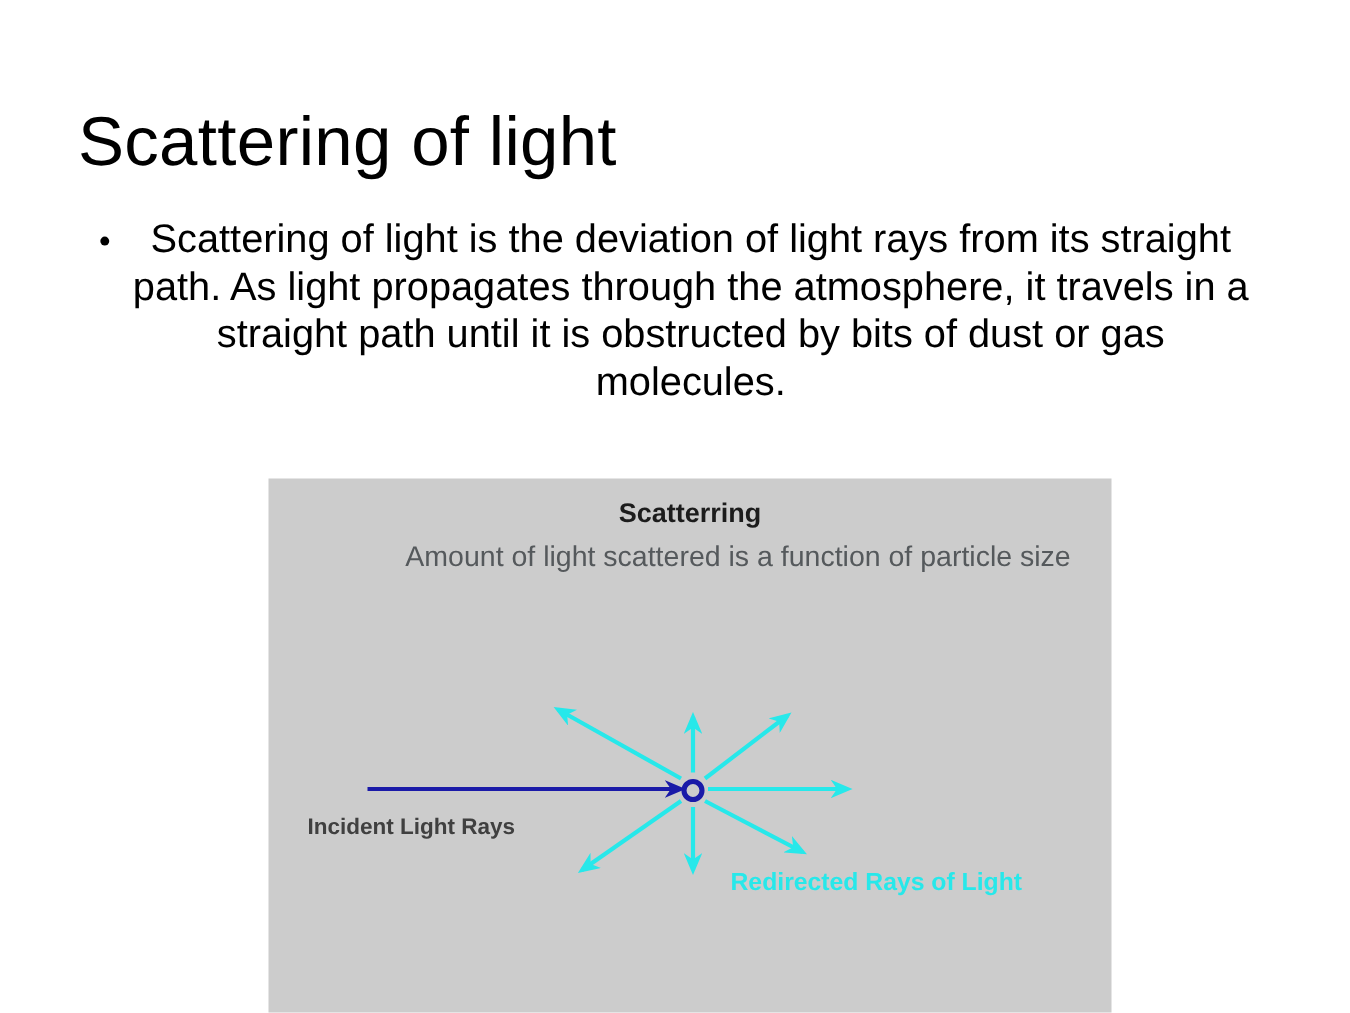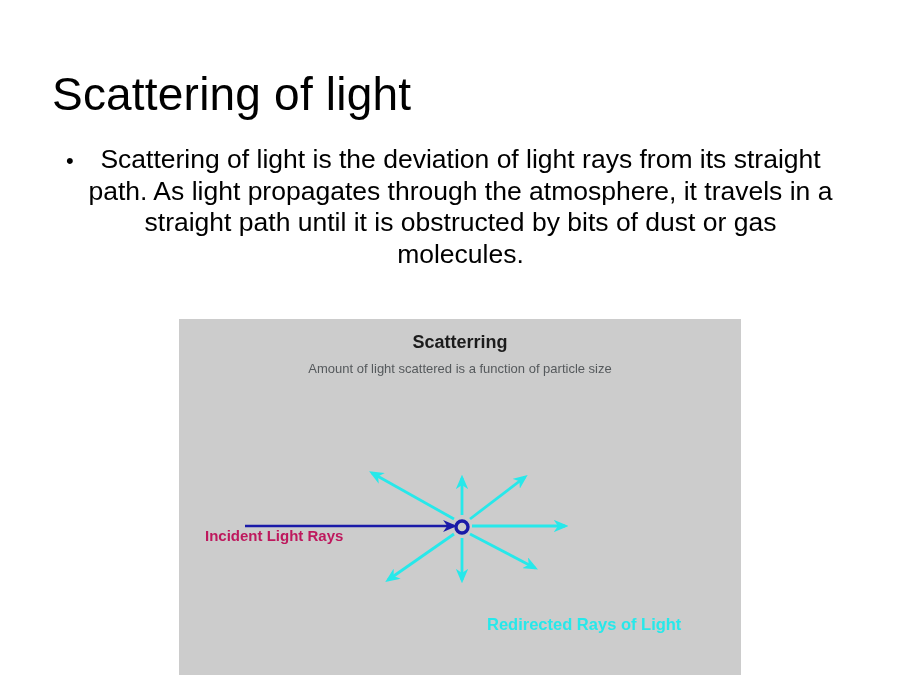--- a/index.html
+++ b/index.html
@@ -80,47 +80,47 @@
     font-weight: 700;
     color: #1c1c1c;
   }
   .fig-subtitle {
     position: absolute;
     left: 0;
     top: 42px;
     width: 562px;
     text-align: center;
     font-family: "Liberation Sans", sans-serif;
-    font-size: 13px;
+    font-size: 19px;
     font-weight: 400;
     color: #55595c;
+    padding-left: 32px;
   }
   .fig-svg {
     position: absolute;
     left: 0;
     top: 0;
   }
   .fig-label {
     position: absolute;
     font-family: "Liberation Sans", sans-serif;
     font-weight: 700;
     white-space: nowrap;
   }
   .label-incident {
     left: 26px;
-    top: 208px;
+    top: 224px;
     font-size: 15px;
-    color: #be185d;
+    color: #404040;
   }
   .label-redirected {
     left: 308px;
     top: 260px;
     font-size: 16.5px;
     color: #27e8ea;
-    margin-top: 36px;
   }
 </style>
 </head>
 <body>
 
 <div class="slide-title">Scattering of light</div>
 
 <div class="body-block">
   <div class="bullet-row">
     <span class="bullet-dot">•</span>

